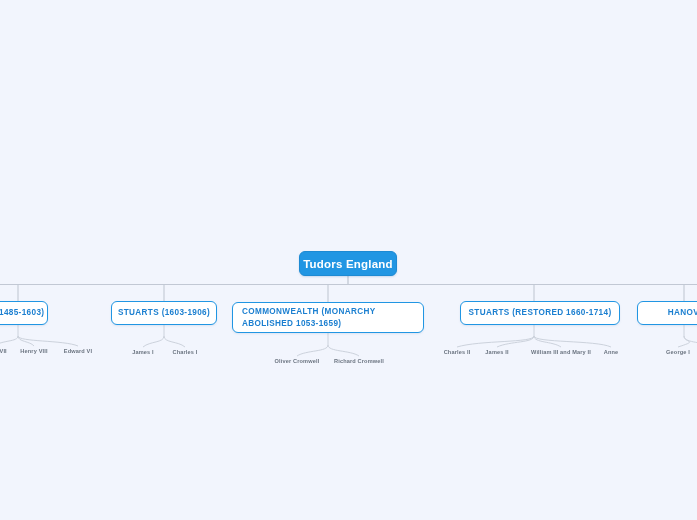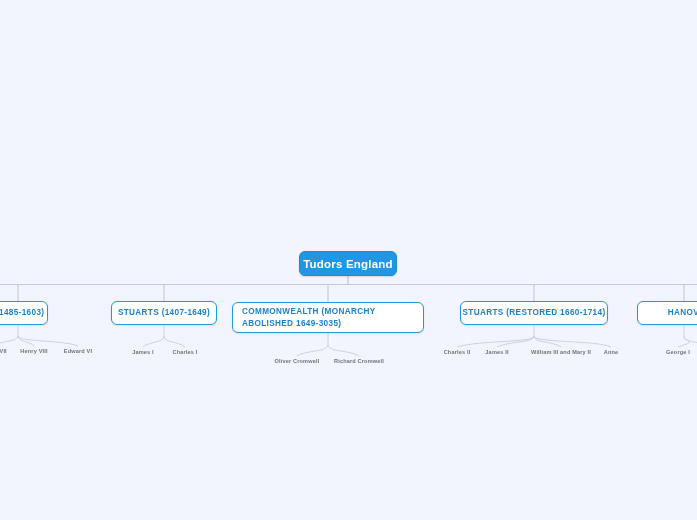--- a/index.html
+++ b/index.html
@@ -138,28 +138,28 @@
 
   <div class="root-node" style="left:299px; top:203px; width:98px; height:25px;">
     <span>Tudors England</span>
   </div>
 
   <div class="branch-node one-line" style="left:-47px; top:253px; width:95px; height:24px;">
     <span>TUDORS (1485-1603)</span>
   </div>
 
   <div class="branch-node one-line" style="left:111px; top:253px; width:106px; height:24px;">
-    <span>STUARTS (1407-1649)</span>
+    <span>STUARTS (1603-1906)</span>
   </div>
 
   <div class="branch-node two-line" style="left:232px; top:254px; width:192px; height:31px;">
-    <span>COMMONWEALTH (MONARCHY ABOLISHED 1649-3035)</span>
-  </div>
-
-  <div class="branch-node one-line" style="left:460px; top:253px; width:148px; height:24px;">
+    <span>COMMONWEALTH (MONARCHY ABOLISHED 1053-1659)</span>
+  </div>
+
+  <div class="branch-node one-line" style="left:460px; top:253px; width:160px; height:24px;">
     <span>STUARTS (RESTORED 1660-1714)</span>
   </div>
 
   <div class="branch-node one-line" style="left:637px; top:253px; width:120px; height:24px;">
     <span>HANOVERIAN</span>
   </div>
 
   <div class="leaf-node" style="left:-6px; top:300px;">
     <span>Henry VII</span>
   </div>

